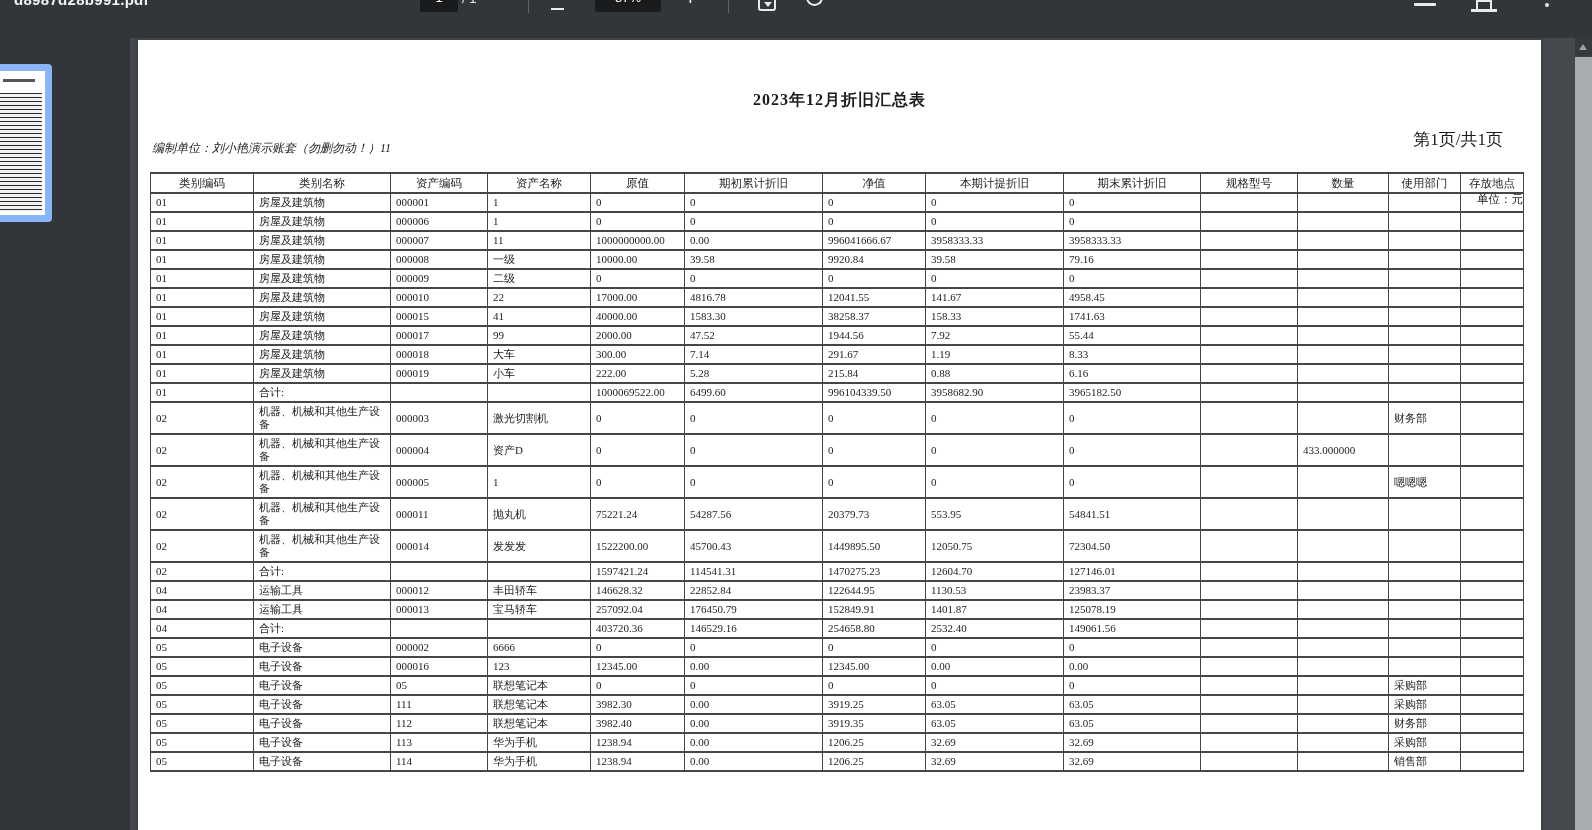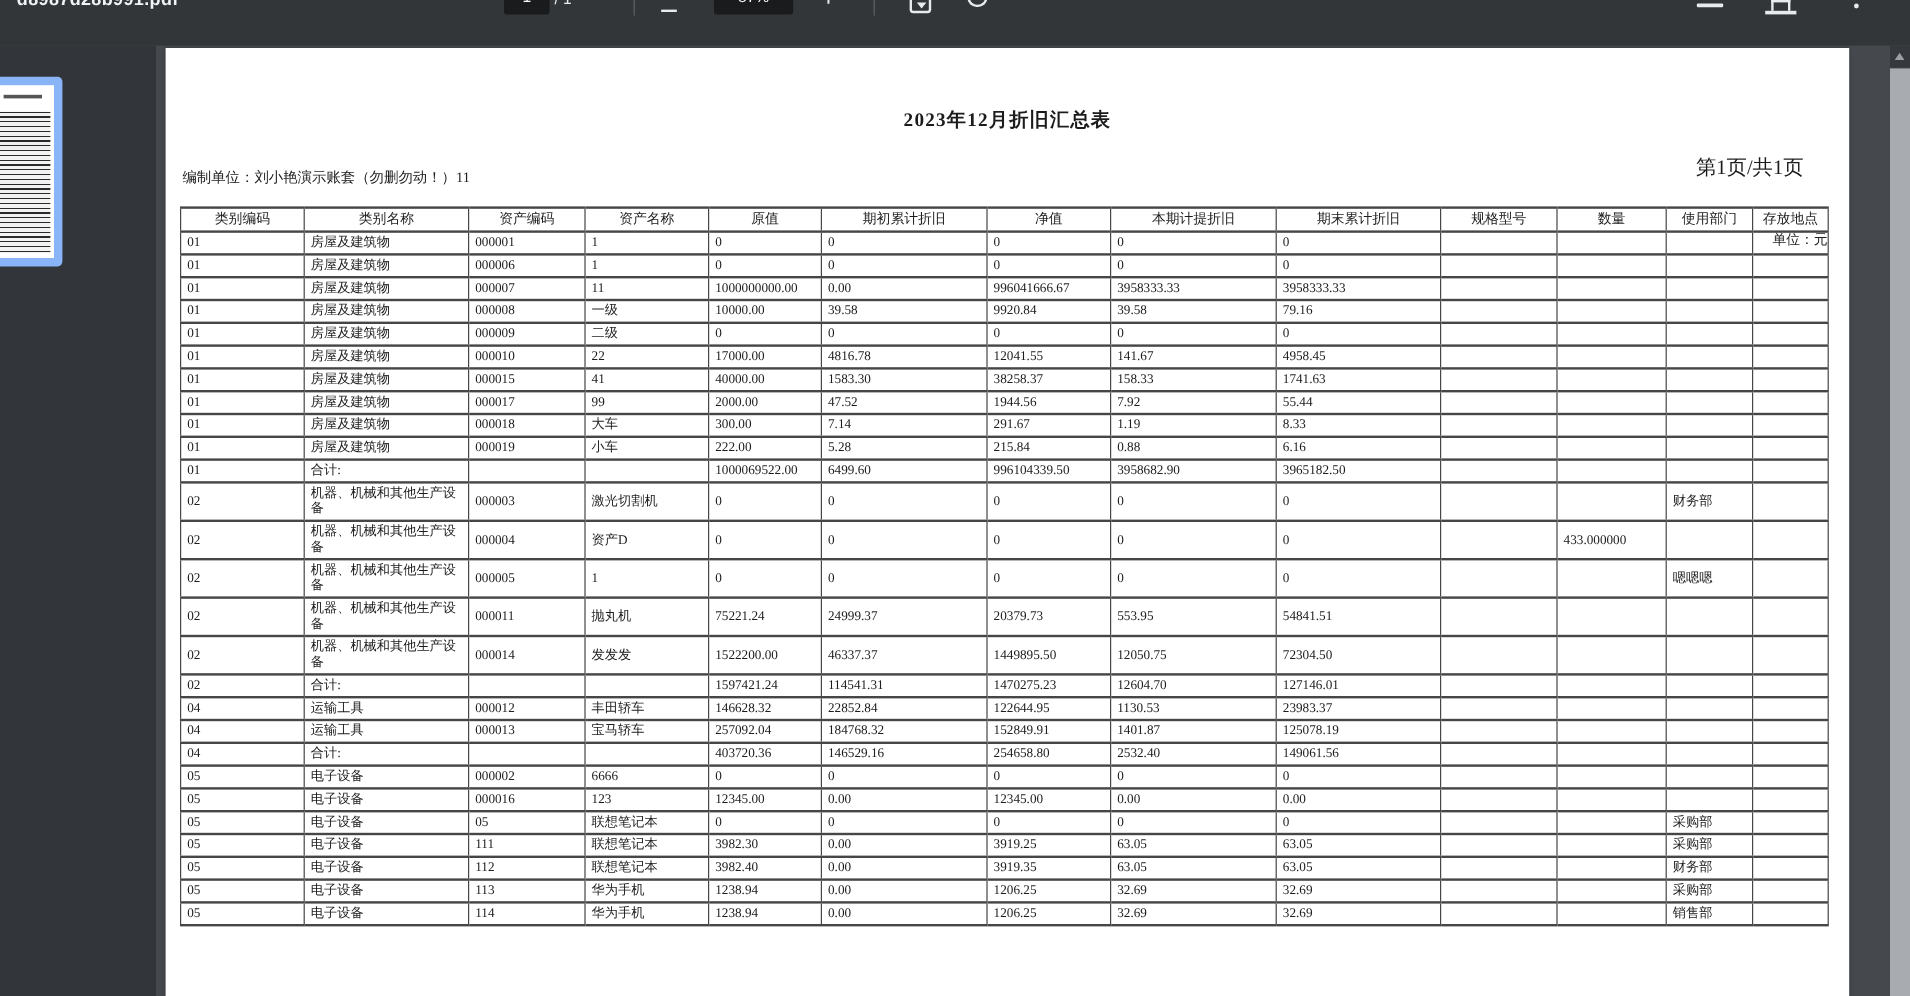--- a/index.html
+++ b/index.html
@@ -62,21 +62,21 @@
 
   
   .viewer{position:absolute;left:130px;top:38px;right:17px;bottom:0;background:var(--viewer-bg);
     overflow:hidden;}
   .page{position:absolute;left:8px;top:2px;width:1403px;height:1160px;background:#ffffff;
     box-shadow:0 1px 4px rgba(0,0,0,.35);color:var(--ink);
     font-family:"Liberation Serif","DejaVu Serif",serif;}
   .doc-title{position:absolute;top:50px;left:0;width:100%;text-align:center;font-size:16px;
     font-weight:bold;letter-spacing:1px;}
   .page-info{position:absolute;top:88px;right:38px;font-size:17px;}
-  .prepared{position:absolute;top:100px;left:14px;font-size:12px;}
+  .prepared{position:absolute;top:100px;left:14px;font-size:12px;font-style:italic;}
   .unit{position:absolute;top:109px;right:18px;font-size:11.5px;margin-top:43px;}
 
   
   table.dep{position:absolute;left:12px;top:132px;width:1373px;border-collapse:collapse;
     table-layout:fixed;font-size:11px;line-height:13px;}
   table.dep th,table.dep td{border:1px solid var(--table-line);border-top-width:2px;
     border-bottom-width:2px;overflow:hidden;}
   table.dep th{font-weight:normal;font-size:11.5px;text-align:center;height:20px;padding:2px;font-family:Liberation Serif, serif;}
   table.dep td{text-align:left;padding:2px 5px;height:19px;vertical-align:middle;word-break:break-all;}
 
@@ -367,36 +367,36 @@
               <td></td>
               <td>嗯嗯嗯</td>
               <td></td>
             </tr>
             <tr>
               <td>02</td>
               <td>机器、机械和其他生产设备</td>
               <td>000011</td>
               <td>抛丸机</td>
               <td>75221.24</td>
-              <td>24999.37</td>
+              <td>54287.56</td>
               <td>20379.73</td>
               <td>553.95</td>
               <td>54841.51</td>
               <td></td>
               <td></td>
               <td></td>
               <td></td>
             </tr>
             <tr>
               <td>02</td>
               <td>机器、机械和其他生产设备</td>
               <td>000014</td>
               <td>发发发</td>
               <td>1522200.00</td>
-              <td>46337.37</td>
+              <td>45700.43</td>
               <td>1449895.50</td>
               <td>12050.75</td>
               <td>72304.50</td>
               <td></td>
               <td></td>
               <td></td>
               <td></td>
             </tr>
             <tr>
               <td>02</td>
@@ -427,21 +427,21 @@
               <td></td>
               <td></td>
               <td></td>
             </tr>
             <tr>
               <td>04</td>
               <td>运输工具</td>
               <td>000013</td>
               <td>宝马轿车</td>
               <td>257092.04</td>
-              <td>184768.32</td>
+              <td>176450.79</td>
               <td>152849.91</td>
               <td>1401.87</td>
               <td>125078.19</td>
               <td></td>
               <td></td>
               <td></td>
               <td></td>
             </tr>
             <tr>
               <td>04</td>

